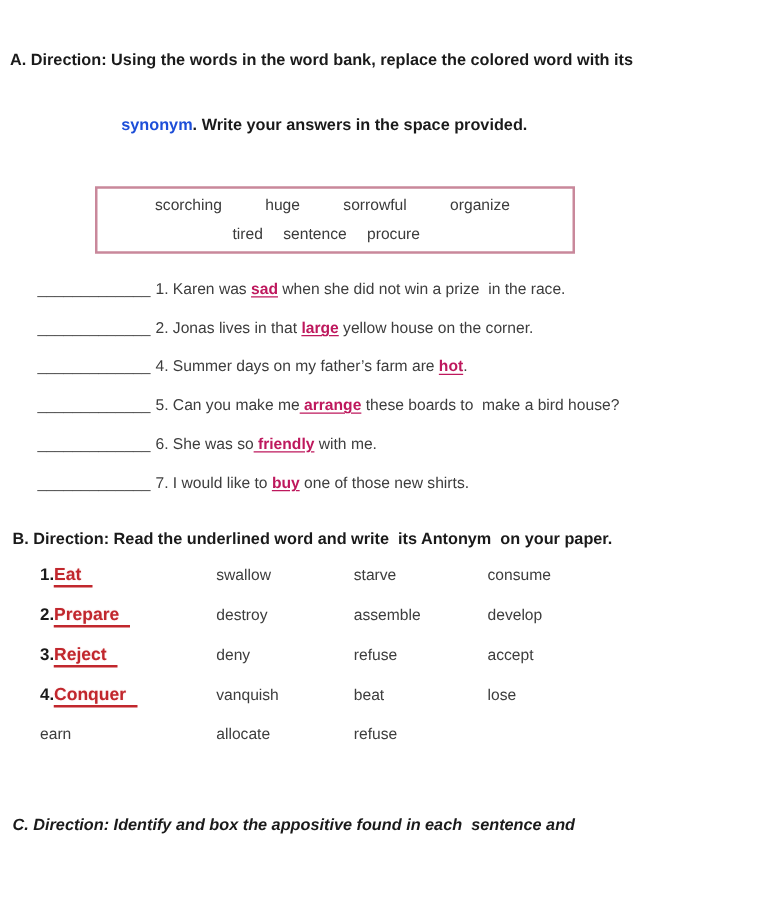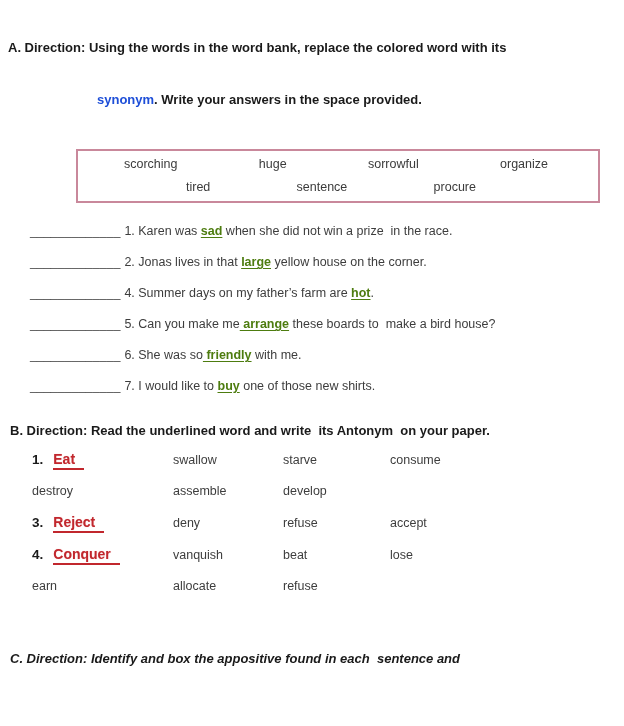--- a/index.html
+++ b/index.html
@@ -15,52 +15,52 @@
   
   .heading { font-weight: 700; font-size: 13px; color: #1a1a1a; white-space: pre; }
   .heading-a .line { line-height: 22px; }
   .heading-a .l1 { padding-left: 8px; }
   .heading-a .l2 { padding-left: 97px; }
   .hl-orange { color: #1d4ed8; }
 
   
   .wordbank {
     margin: 8px 0 0 76px;
-    width: 524px;
+    width: 384px;
     border: 2px solid #c9889b;
     padding: 2px 0 2px 0;
     font-size: 12.5px; color: #3b3b3b;
   }
   .wb-row { display: flex; justify-content: space-between; line-height: 23px; }
   .wb-r1 { padding: 0 50px 0 46px; }
   .wb-r2 { padding: 0 122px 0 108px; }
 
   
   .a-items { margin: 19px 0 0 30px; font-size: 12.5px; }
   .a-item { line-height: 18px; margin-bottom: 13px; white-space: pre; }
   .a-item .blank { color: #4a4a4a; }
   .a-item .a-num { margin-left: 4px; }
-  .orange-word { color: #4d7c0f; font-weight: 700; text-decoration: underline; text-underline-offset: 2px; }
+  .orange-word { color: #be185d; font-weight: 700; text-decoration: underline; text-underline-offset: 2px; }
 
   
   .heading-b { margin-top: 26px; padding-left: 10px; line-height: 20px; }
   .b-rows { margin-top: 9px; }
   .b-row {
     display: grid;
     grid-template-columns: 141px 110px 107px auto;
     align-items: baseline;
     padding-left: 32px;
     line-height: 18px;
     margin-bottom: 13px;
   }
   .b-num { font-weight: 700; font-size: 13.5px; color: #1a1a1a; }
   .b-word {
     font-weight: 700; font-size: 14px; color: #c1272d;
     border-bottom: 2px solid #c1272d;
-    padding: 0 9px 1px 0; margin-left: 10px;
+    padding: 0 9px 1px 0; margin-left: 0;
     text-shadow: 0 0 1px rgba(225,130,130,0.45);
   }
   .b-opt { font-size: 12.5px; color: #3d3d3d; }
 
   
   .heading-c { margin-top: 23px; }
   .heading-c .line { line-height: 21px; white-space: pre; font-style: italic; }
   .heading-c .l1 { padding-left: 10px; }
 </style>
 </head>
@@ -99,20 +99,21 @@
   <div class="heading heading-b">B. Direction: Read the underlined word and write  its Antonym  on your paper.</div>
 
   <div class="b-rows">
     <div class="b-row">
       <span><span class="b-num">1.</span><span class="b-word">Eat</span></span>
       <span class="b-opt">swallow</span>
       <span class="b-opt">starve</span>
       <span class="b-opt">consume</span>
     </div>
     <div class="b-row">
+      <span><span class="b-num">2.</span><span class="b-word">Prepare</span></span>
       <span class="b-opt">destroy</span>
       <span class="b-opt">assemble</span>
       <span class="b-opt">develop</span>
     </div>
     <div class="b-row">
       <span><span class="b-num">3.</span><span class="b-word">Reject</span></span>
       <span class="b-opt">deny</span>
       <span class="b-opt">refuse</span>
       <span class="b-opt">accept</span>
     </div>

